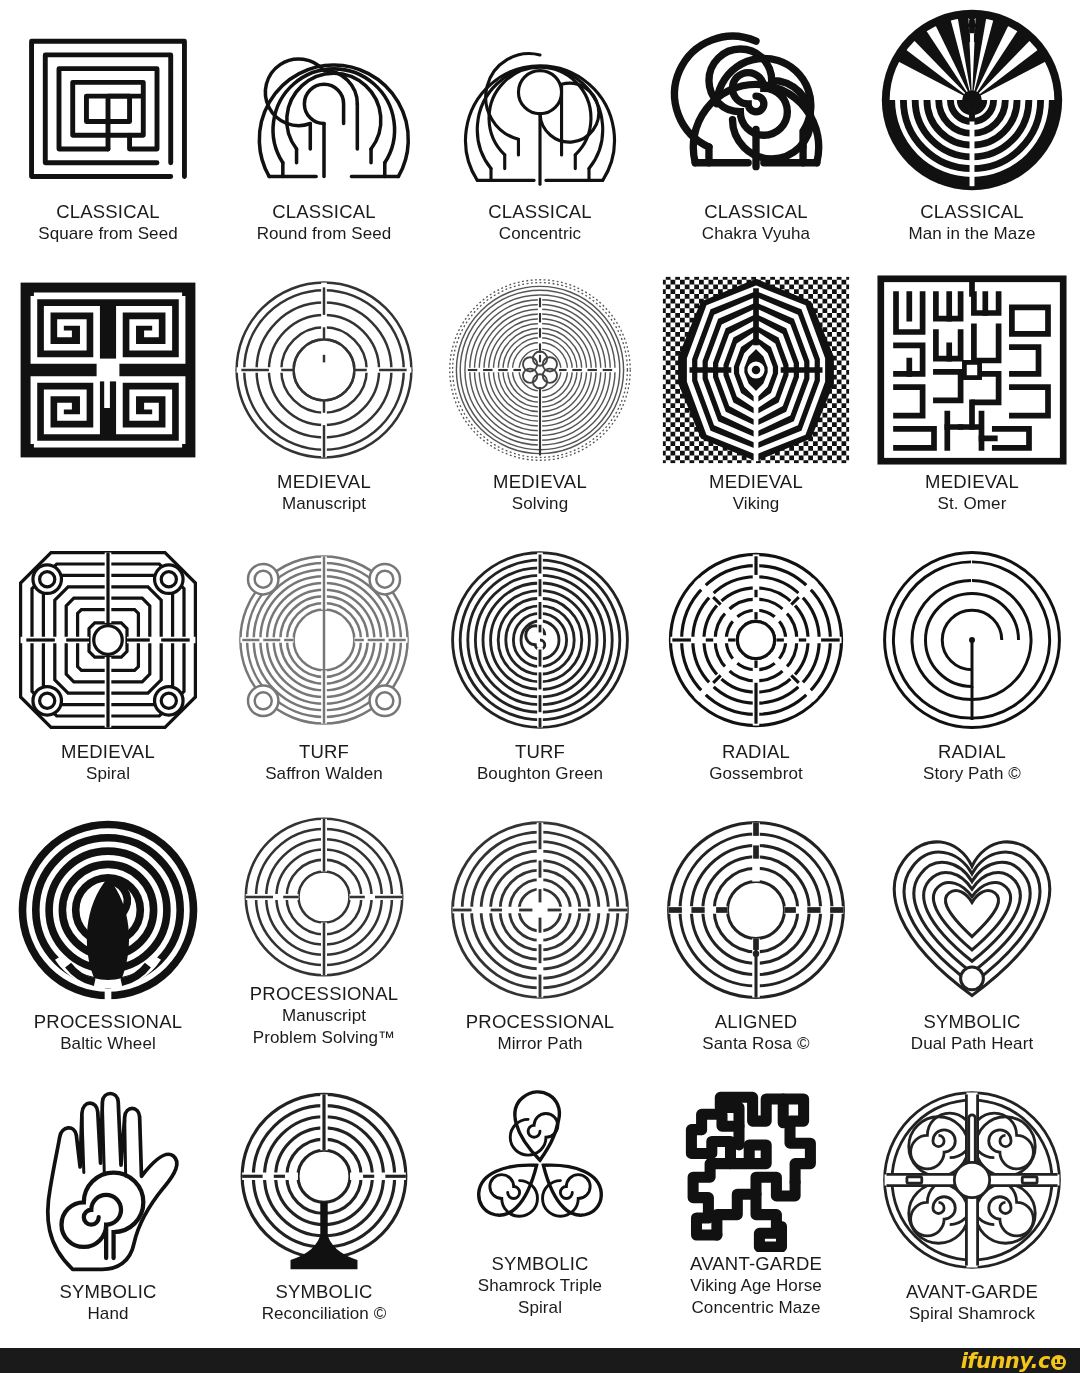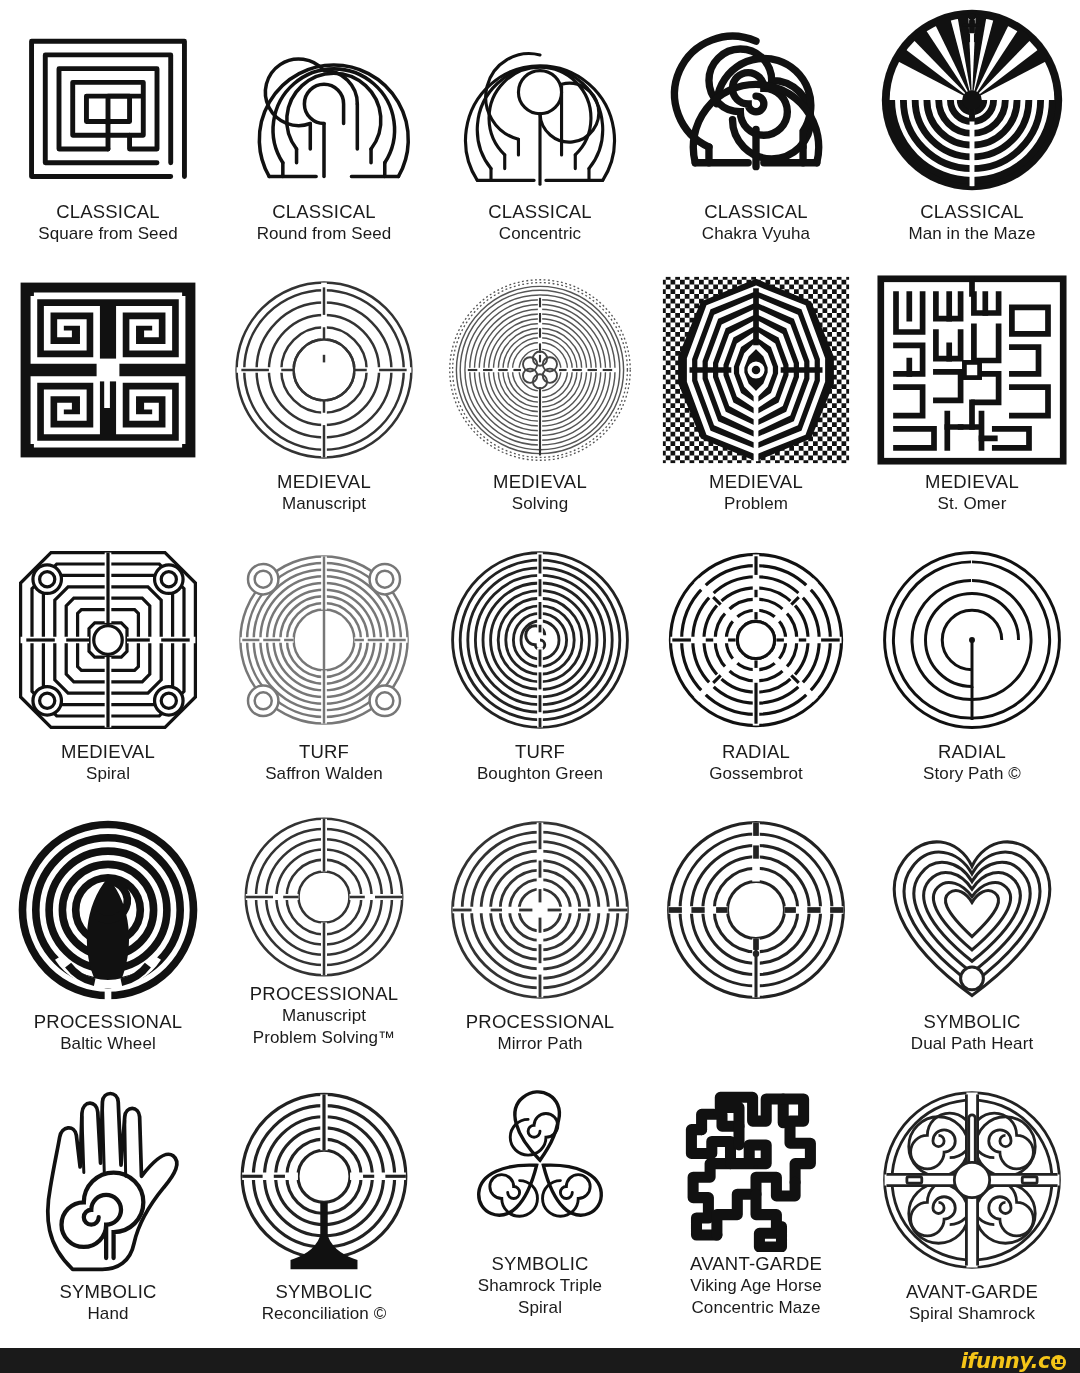--- a/index.html
+++ b/index.html
@@ -367,21 +367,21 @@
         </g>
         <g stroke="#fff" stroke-width="5">
           <line x1="100" y1="126" x2="100" y2="196"></line>
         </g>
         <circle cx="100" cy="100" r="9" fill="#fff"></circle>
         <circle cx="100" cy="100" r="4.5" fill="#111"></circle>
       </svg>
     </div>
     <div class="labels">
       <div class="l-cat">MEDIEVAL</div>
-      <div class="l-sub">Problem</div>
+      <div class="l-sub">Viking</div>
     </div>
   </div>
 
   <div class="cell">
     <div class="art">
       <svg viewBox="0 0 200 200" width="190" height="190">
         <rect x="4" y="4" width="192" height="192" fill="none" stroke="#111" stroke-width="7"></rect>
         <g fill="none" stroke="#111" stroke-width="6" stroke-linecap="square">
           <path d="M20 20 L20 60 L48 60 L48 20"></path>
           <path d="M62 20 L62 46 L88 46 L88 20"></path>
@@ -746,20 +746,24 @@
           <line x1="154" y1="100" x2="168" y2="100"></line>
           <line x1="178" y1="100" x2="192" y2="100"></line>
           <line x1="100" y1="130" x2="100" y2="142"></line>
         </g>
         <g stroke="#222" stroke-width="3.2">
           <line x1="100" y1="130" x2="100" y2="192"></line>
         </g>
         <circle cx="100" cy="146" r="3.4" fill="#222"></circle>
       </svg>
     </div>
+    <div class="labels">
+      <div class="l-cat">ALIGNED</div>
+      <div class="l-sub">Santa Rosa ©</div>
+    </div>
   </div>
 
   <div class="cell">
     <div class="art">
       <svg viewBox="0 0 200 200" width="190" height="190">
         <g fill="none" stroke="#222" stroke-width="3.2">
           <path d="M100 190 C 18 130 6 78 28 48 C 50 18 86 24 100 54 C 114 24 150 18 172 48 C 194 78 182 130 100 190 Z"></path>
           <path d="M100 178 C 28 124 18 80 37 55 C 55 30 86 36 100 62 C 114 36 145 30 163 55 C 182 80 172 124 100 178 Z"></path>
           <path d="M100 166 C 38 118 30 82 46 62 C 61 42 87 48 100 70 C 113 48 139 42 154 62 C 170 82 162 118 100 166 Z"></path>
           <path d="M100 154 C 48 112 42 84 55 69 C 68 54 88 60 100 78 C 112 60 132 54 145 69 C 158 84 152 112 100 154 Z"></path>

